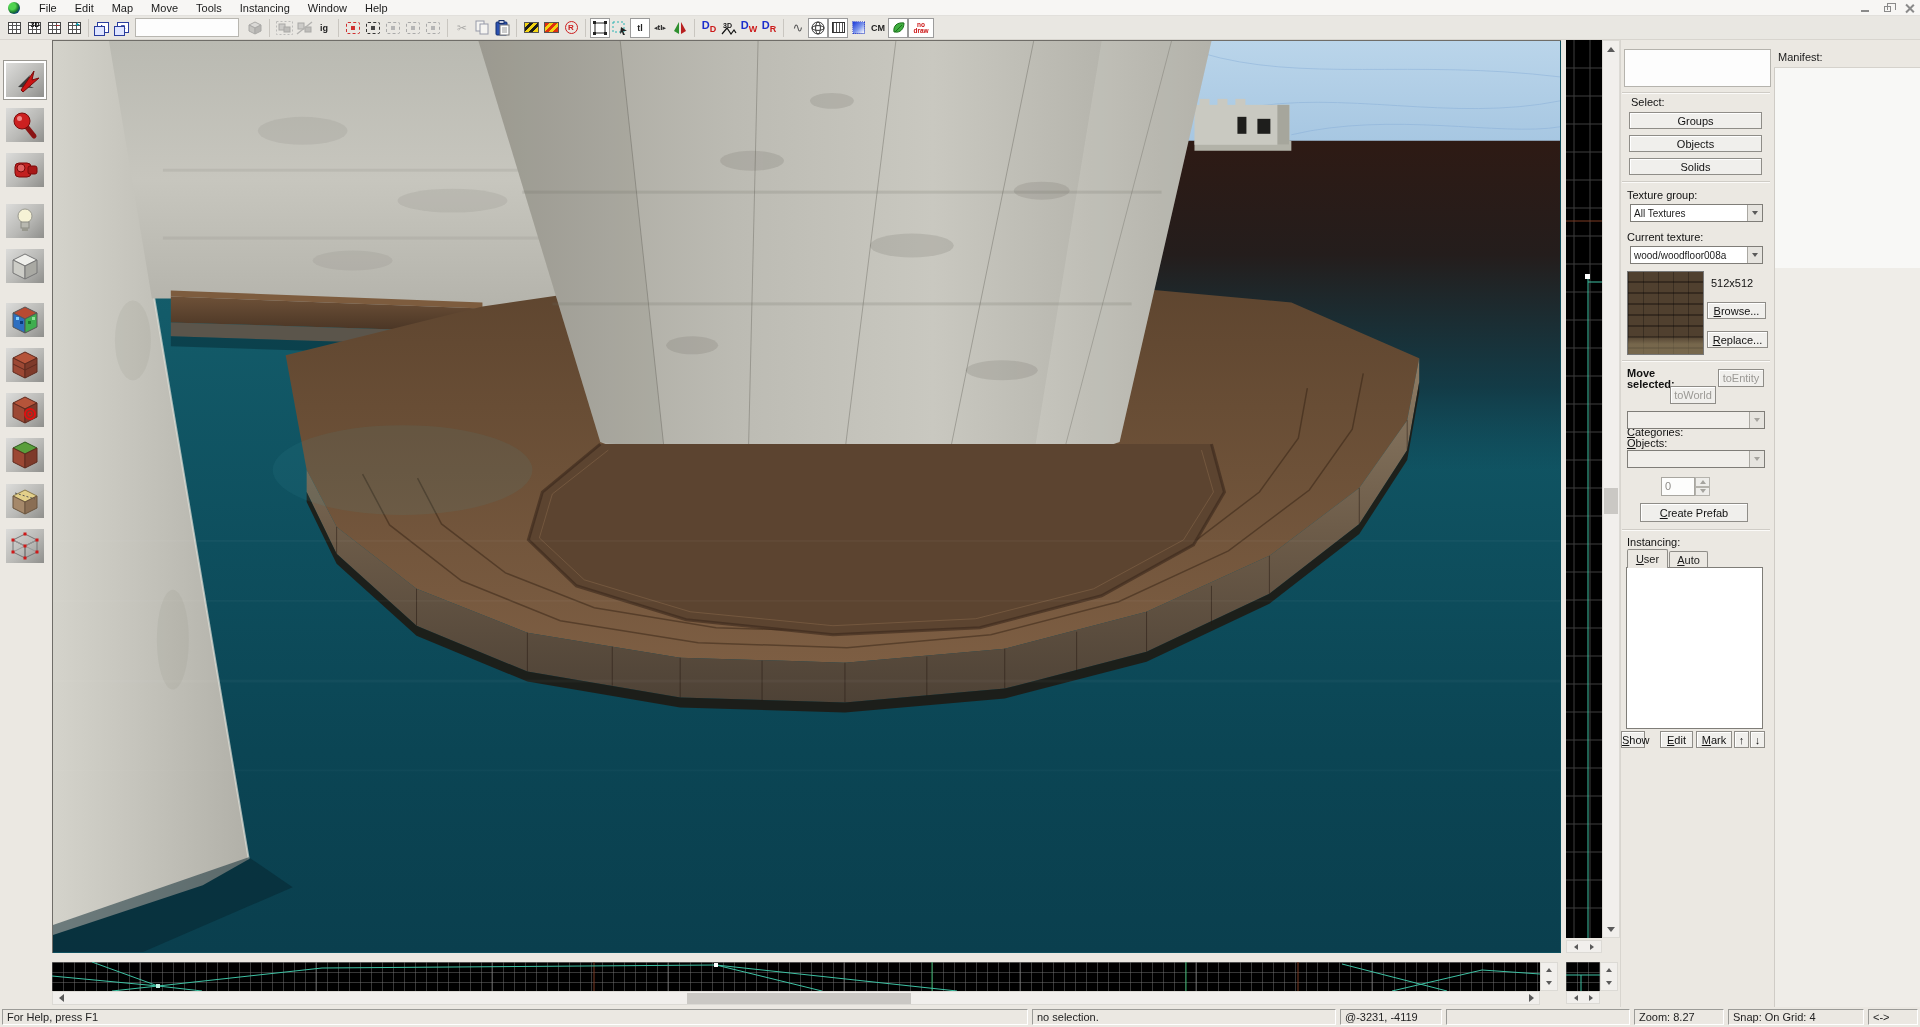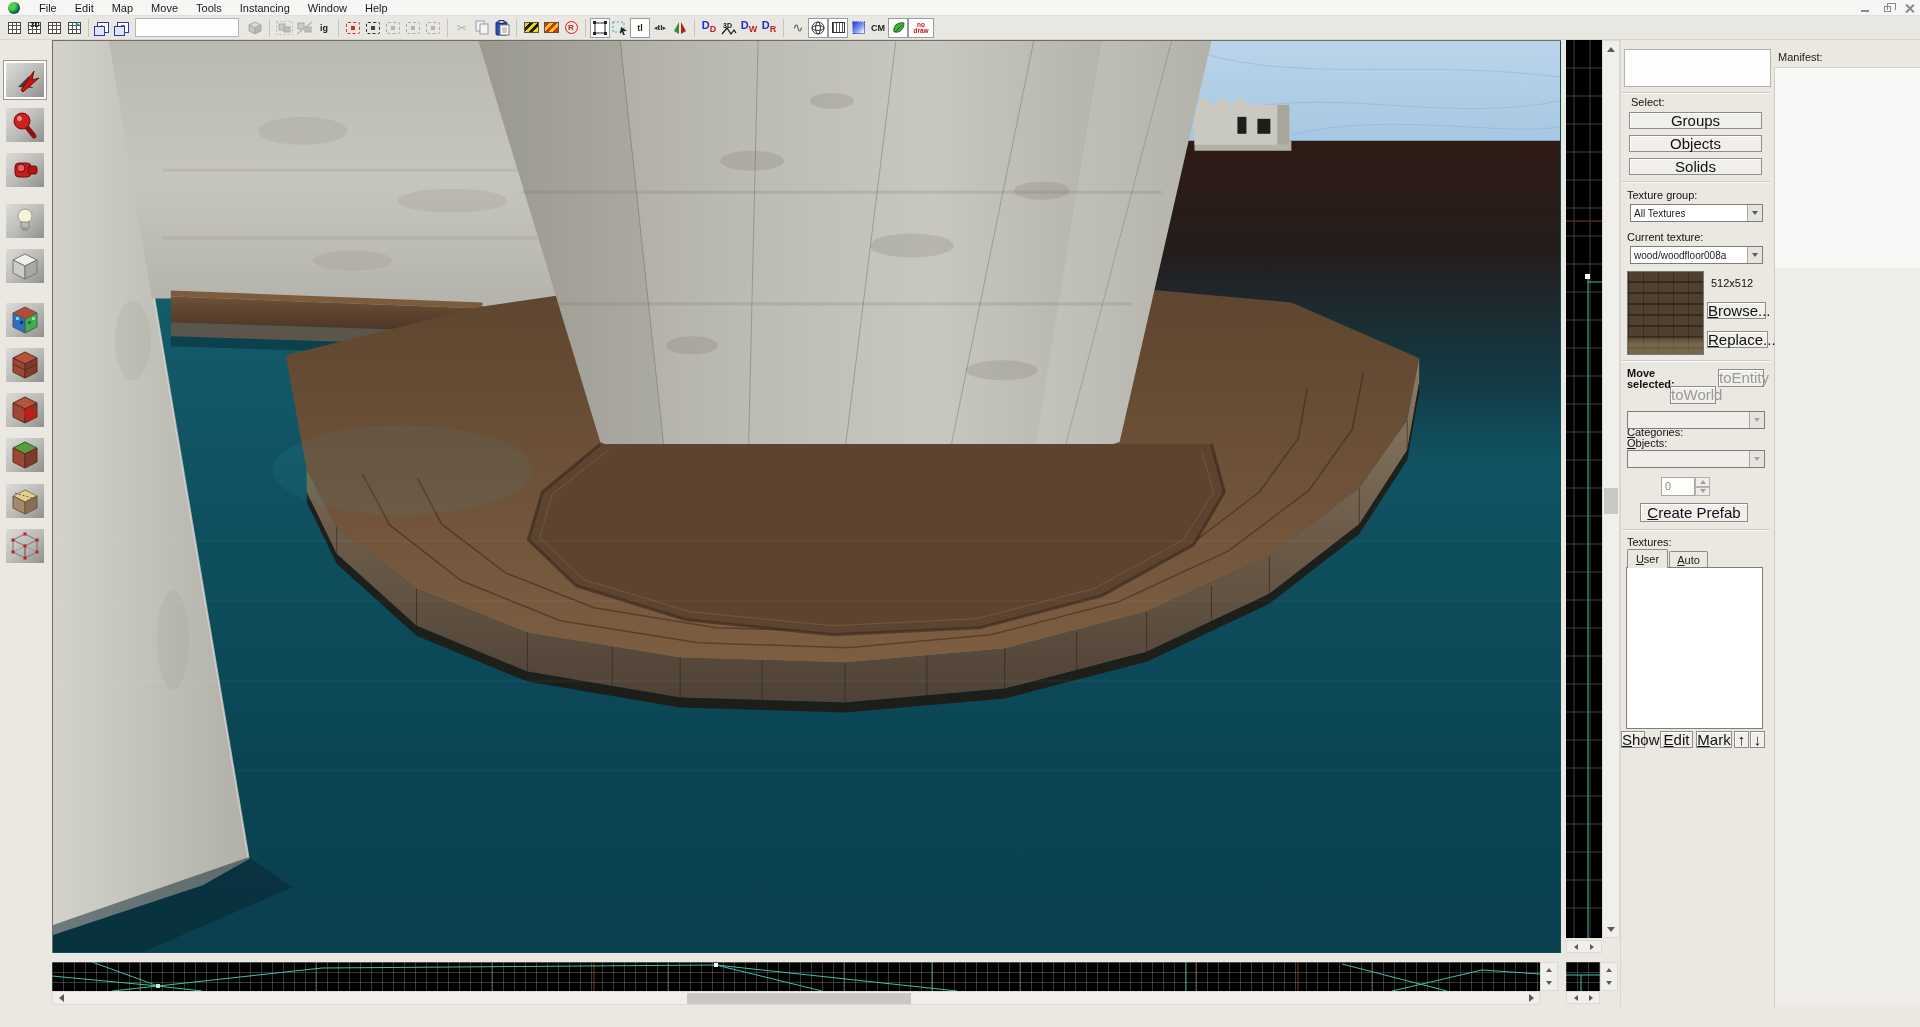--- a/index.html
+++ b/index.html
@@ -74,21 +74,21 @@
   .tri-l { width:0; height:0; border-top:4px solid transparent; border-bottom:4px solid transparent; border-right:5px solid #5a5a5a; }
   .tri-r { width:0; height:0; border-top:4px solid transparent; border-bottom:4px solid transparent; border-left:5px solid #5a5a5a; }
   .tri-sm.tri-u { border-left-width:3px; border-right-width:3px; border-bottom-width:4px; }
   .tri-sm.tri-d { border-left-width:3px; border-right-width:3px; border-top-width:4px; }
   .tri-sm.tri-l { border-top-width:3px; border-bottom-width:3px; border-right-width:4px; }
   .tri-sm.tri-r { border-top-width:3px; border-bottom-width:3px; border-left-width:4px; }
 
   
   .rpanel { position:absolute; left:1620px; top:40px; width:300px; height:967px; background:#ebe8e2; border-left:1px solid #d8d5cf; }
   .rp-label { position:absolute; color:#111; }
-  .rp-btn { position:absolute; background:#f0efec; border:1px solid #8f8d88; box-shadow:inset 1px 1px 0 #fff; text-align:center; line-height:14px; font-size:15px; color:#111; }
+  .rp-btn { position:absolute; background:#f0efec; border:1px solid #8f8d88; box-shadow:inset 1px 1px 0 #fff; text-align:center; line-height:14px; font-size:11px; color:#111; }
   .rp-btn.disabled { color:#9b9995; }
   .combo { position:absolute; background:#fff; border:1px solid #7f7d78; display:flex; align-items:center; }
   .combo .val { flex:1; padding-left:3px; font-size:10px; white-space:nowrap; overflow:hidden; }
   .combo .drop { width:15px; height:100%; background:#e6e4df; border-left:1px solid #aaa8a2; display:flex; align-items:center; justify-content:center; }
   .combo.disabled { background:#f0eeea; } .combo.disabled .drop .tri-d { border-top-color:#a5a39e; }
   .etch { position:absolute; height:2px; border-top:1px solid #cfccc6; border-bottom:1px solid #fbfaf8; }
   .texprev { position:absolute; border:1px solid #777; background:
      linear-gradient(0deg, rgba(150,135,100,.55) 0 12%, rgba(150,135,100,0) 22%),
      repeating-linear-gradient(90deg, rgba(0,0,0,.28) 0 1px, transparent 1px 15px),
      repeating-linear-gradient(180deg, #50402f 0 9px, #362a1f 9px 11px), #443528; }
@@ -822,35 +822,44 @@
       <div>
           <span class="tri-d tri-sm"></span>
         </div>
     </span>
   </div>
   <button class="rp-btn" style="left:1640px; top:503px; width:108px; height:19px;">
       <span class="u1" style="display:block;">Create Prefab</span>
     </button>
   <div class="etch" style="left:1622px; top:529px; width:148px;"></div>
 
-  <span class="rp-label" style="left:1627px; top:536px;">Textures:</span>
+  <span class="rp-label" style="left:1627px; top:536px;">Instancing:</span>
   <div class="tab" style="left:1627px; top:549px; width:41px; height:19px; line-height:18px; z-index:2; background:#ebe8e2;">
       <span class="u1" style="display:block;">User</span>
     </div>
   <div class="tab" style="left:1669px; top:551px; width:39px; height:17px; line-height:16px;">
       <span class="u1" style="display:block;">Auto</span>
     </div>
   <div class="listbox" style="left:1626px; top:567px; width:137px; height:162px;"></div>
 
   <button class="rp-btn" style="left:1621px; top:731px; width:24px; height:17px;">
       <span class="u1" style="display:block;">Show</span>
     </button>
   <button class="rp-btn" style="left:1660px; top:731px; width:33px; height:17px;">
       <span class="u1" style="display:block;">Edit</span>
     </button>
   <button class="rp-btn" style="left:1696px; top:731px; width:36px; height:17px;">
       <span class="u1" style="display:block;">Mark</span>
     </button>
   <button class="rp-btn" style="left:1734px; top:731px; width:15px; height:17px; font-weight:bold;"><span>↑</span></button>
   <button class="rp-btn" style="left:1750px; top:731px; width:15px; height:17px; font-weight:bold;"><span>↓</span></button>
 
+  <div class="statusbar">
+    <span class="seg" style="left:2px; width:1026px;">For Help, press F1</span>
+    <span class="seg" style="left:1032px; width:304px;">no selection.</span>
+    <span class="seg" style="left:1340px; width:102px;">@-3231, -4119</span>
+    <span class="seg" style="left:1446px; width:184px;"></span>
+    <span class="seg" style="left:1634px; width:90px;">Zoom: 8.27</span>
+    <span class="seg" style="left:1728px; width:136px;">Snap: On Grid: 4</span>
+    <span class="seg" style="left:1868px; width:50px;">&lt;-&gt;</span>
+  </div>
 
 </div>
 
 </body></html>

